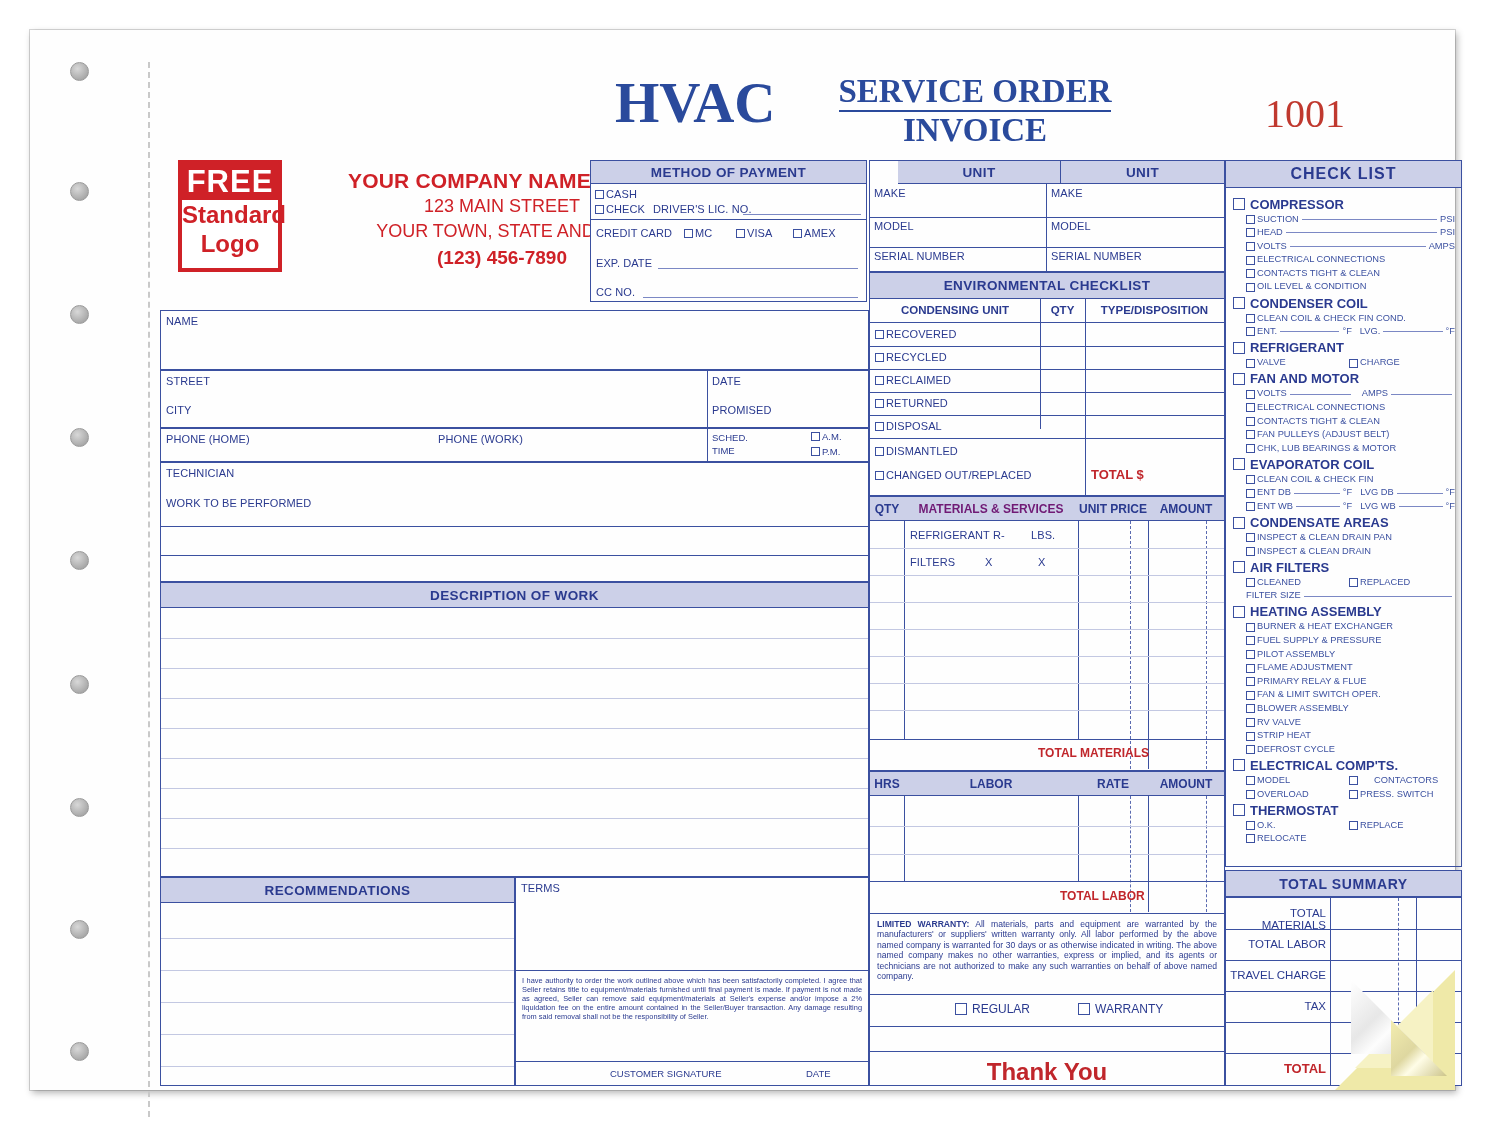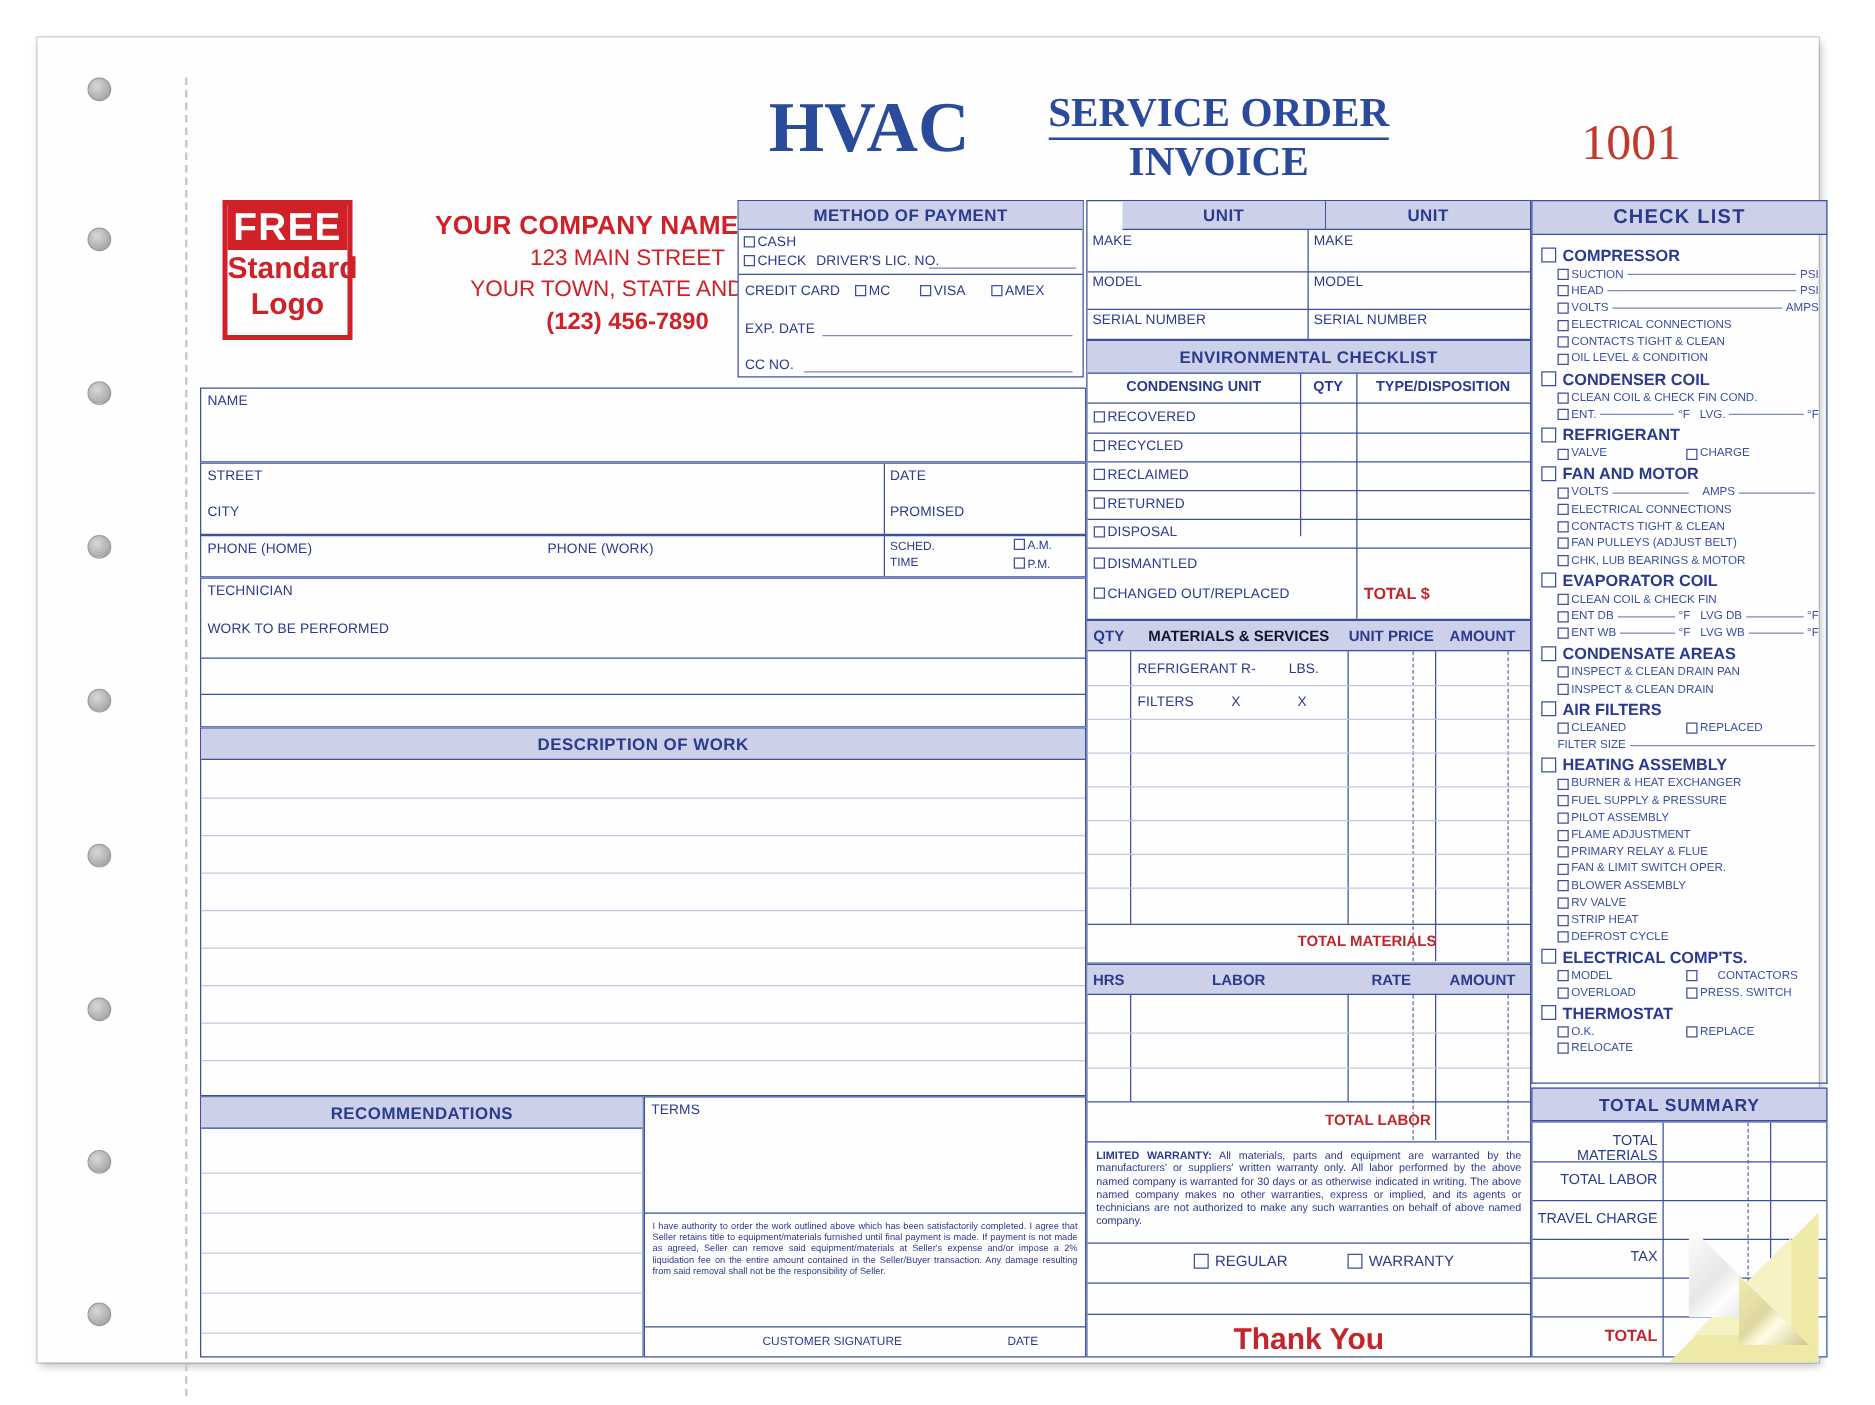--- a/index.html
+++ b/index.html
@@ -221,21 +221,21 @@
         <div class="fld" style="left:5px; top:147px;"><span class="cb"></span><span>DISPOSAL</span></div>
         <div class="fld" style="left:5px; top:172px;"><span class="cb"></span><span>DISMANTLED</span></div>
         <div class="fld" style="left:5px; top:196px;"><span class="cb"></span><span>CHANGED OUT/REPLACED</span></div>
 
         <div style="position:absolute; left:221px; top:194px; font-size:13px; font-weight:bold; color:#c0262b;">TOTAL $</div>
       </div>
 
       <div class="bx" style="left:709px; top:428px; width:356px; height:275px;">
         <div style="position:absolute; left:0; top:0; width:354px; height:24px; background:#ccd0e8; border-bottom:1.6px solid #3b50a0;">
           <div style="position:absolute; left:0; width:34px; text-align:center; top:5px; font-size:12px; font-weight:bold; color:#2a3a8f;">QTY</div>
-          <div style="position:absolute; left:34px; width:174px; text-align:center; top:5px; font-size:12px; font-weight:bold; color:#0f172a;">MATERIALS &amp; SERVICES</div>
+          <div style="position:absolute; left:34px; width:174px; text-align:center; top:5px; font-size:12px; font-weight:bold; color:#701a75;">MATERIALS &amp; SERVICES</div>
           <div style="position:absolute; left:208px; width:70px; text-align:center; top:5px; font-size:12px; font-weight:bold; color:#2a3a8f;">UNIT PRICE</div>
           <div style="position:absolute; left:278px; width:76px; text-align:center; top:5px; font-size:12px; font-weight:bold; color:#2a3a8f;">AMOUNT</div>
         </div>
         <div class="vline" style="left:34px; top:24px; height:218px;"></div>
         <div class="vline" style="left:208px; top:24px; height:218px;"></div>
         <div class="vline" style="left:278px; top:24px; height:248px;"></div>
         <div class="dashv" style="left:260px; top:24px; height:248px;"></div>
         <div class="dashv" style="left:336px; top:24px; height:248px;"></div>
 
         <div class="hlinelt" style="left:0; top:51px; width:354px;"></div>

